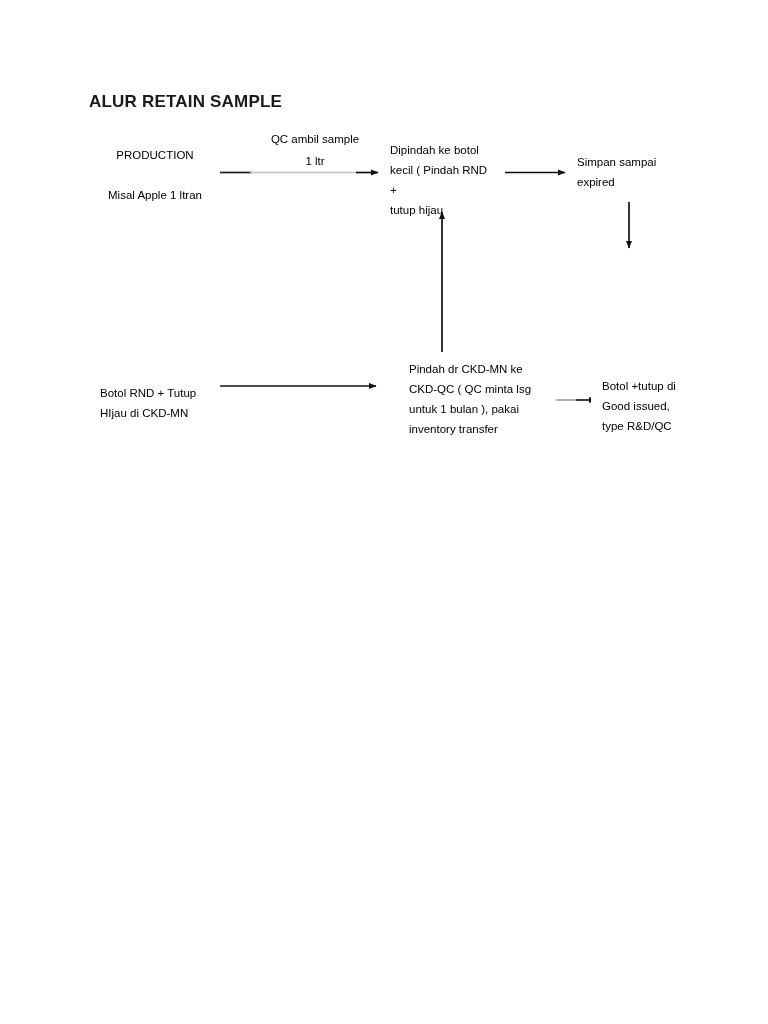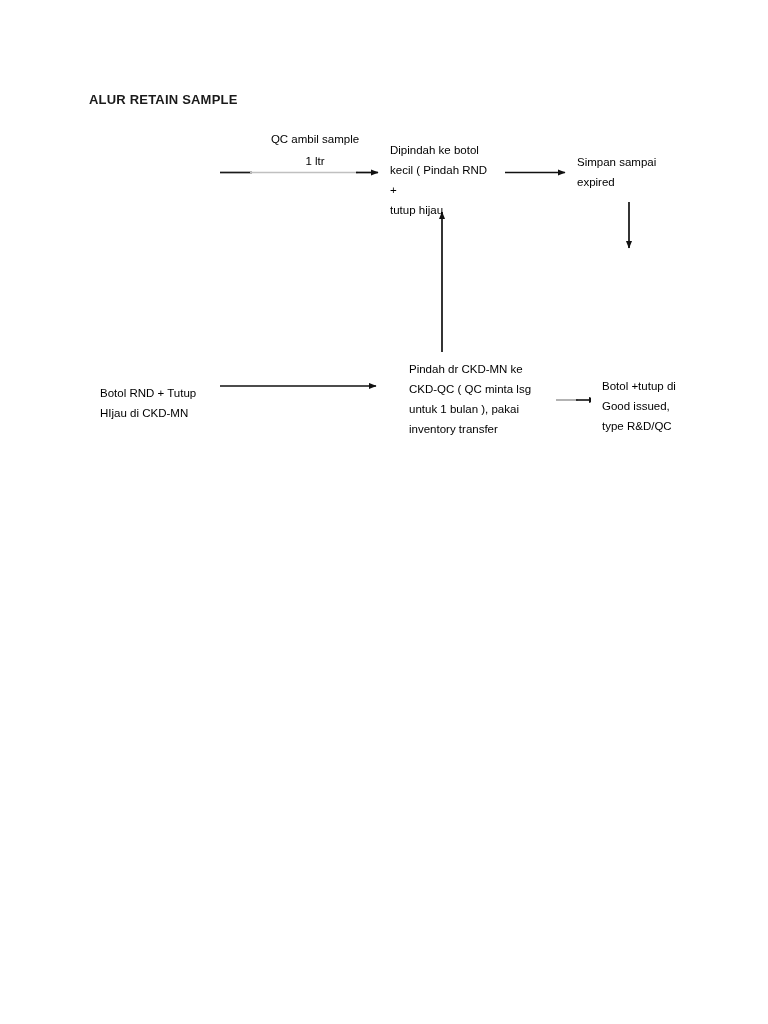--- a/index.html
+++ b/index.html
@@ -21,21 +21,21 @@
     left: 0;
     top: 0;
     width: 768px;
     height: 1024px;
     background: #ffffff;
   }
   .diagram-title {
     position: absolute;
     left: 89px;
     top: 92px;
-    font-size: 13px;
+    font-size: 17px;
     font-weight: bold;
     letter-spacing: 0.2px;
     color: #1a1a1a;
     white-space: nowrap;
   }
   .node {
     position: absolute;
     box-sizing: border-box;
     border: 1.3px solid #ararar;
     border-color: #3a3a3a;
@@ -104,20 +104,23 @@
     <g>
       <line x1="535" y1="400" x2="578" y2="400" stroke="#9a9a9a" stroke-width="1.5"></line>
       <line x1="576" y1="400" x2="596" y2="400" stroke="#111111" stroke-width="1.6" marker-end="url(#arrowDark)"></line>
     </g>
 
     <g>
       <line x1="442" y1="352" x2="442" y2="212" stroke="#111111" stroke-width="1.7" marker-end="url(#arrowDarkUp)"></line>
     </g>
   </svg>
 
+  <div class="node centered" style="left:89px; top:138px; width:131px; height:60px;">PRODUCTION
+
+Misal Apple 1 ltran</div>
 
   <div class="edge-label" style="left:240px; top:128px; width:150px;">QC ambil sample
 1 ltr</div>
 
   <div class="node" style="left:379px; top:133px; width:126px; height:78px;">Dipindah ke botol
 kecil ( Pindah RND +
 tutup hijau</div>
 
   <div class="node" style="left:566px; top:145px; width:113px; height:57px;">Simpan sampai
 expired</div>

